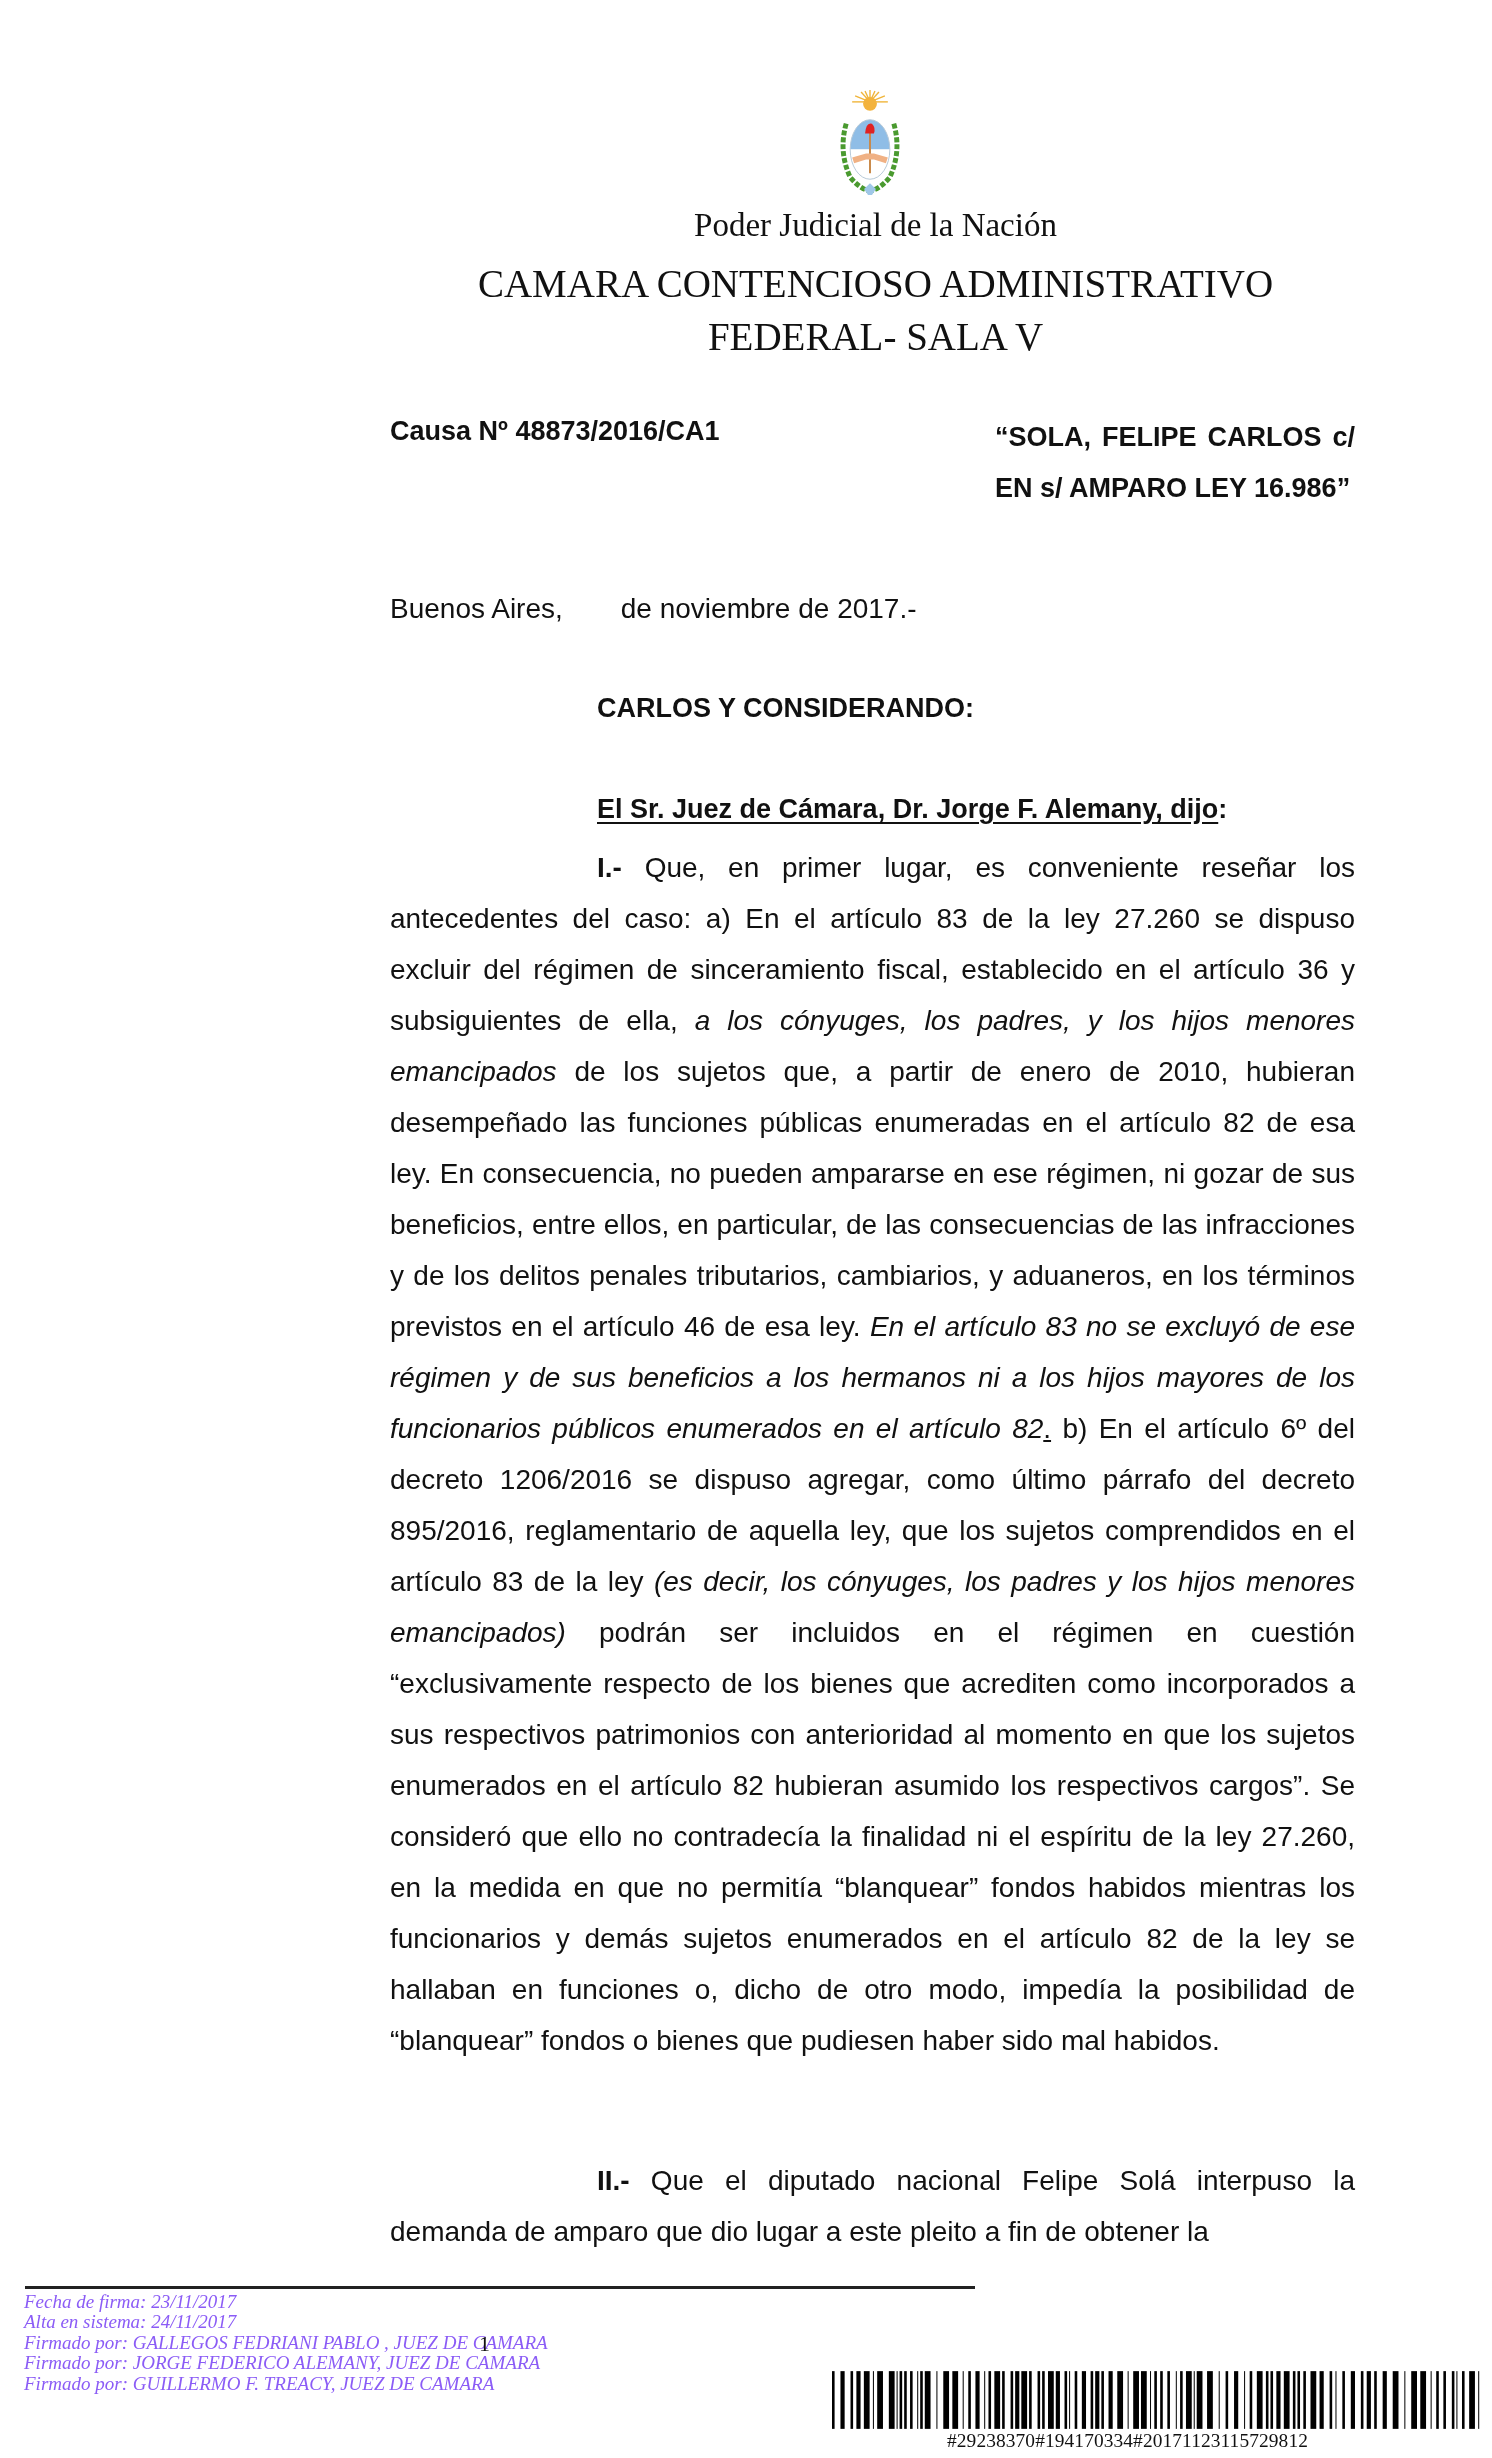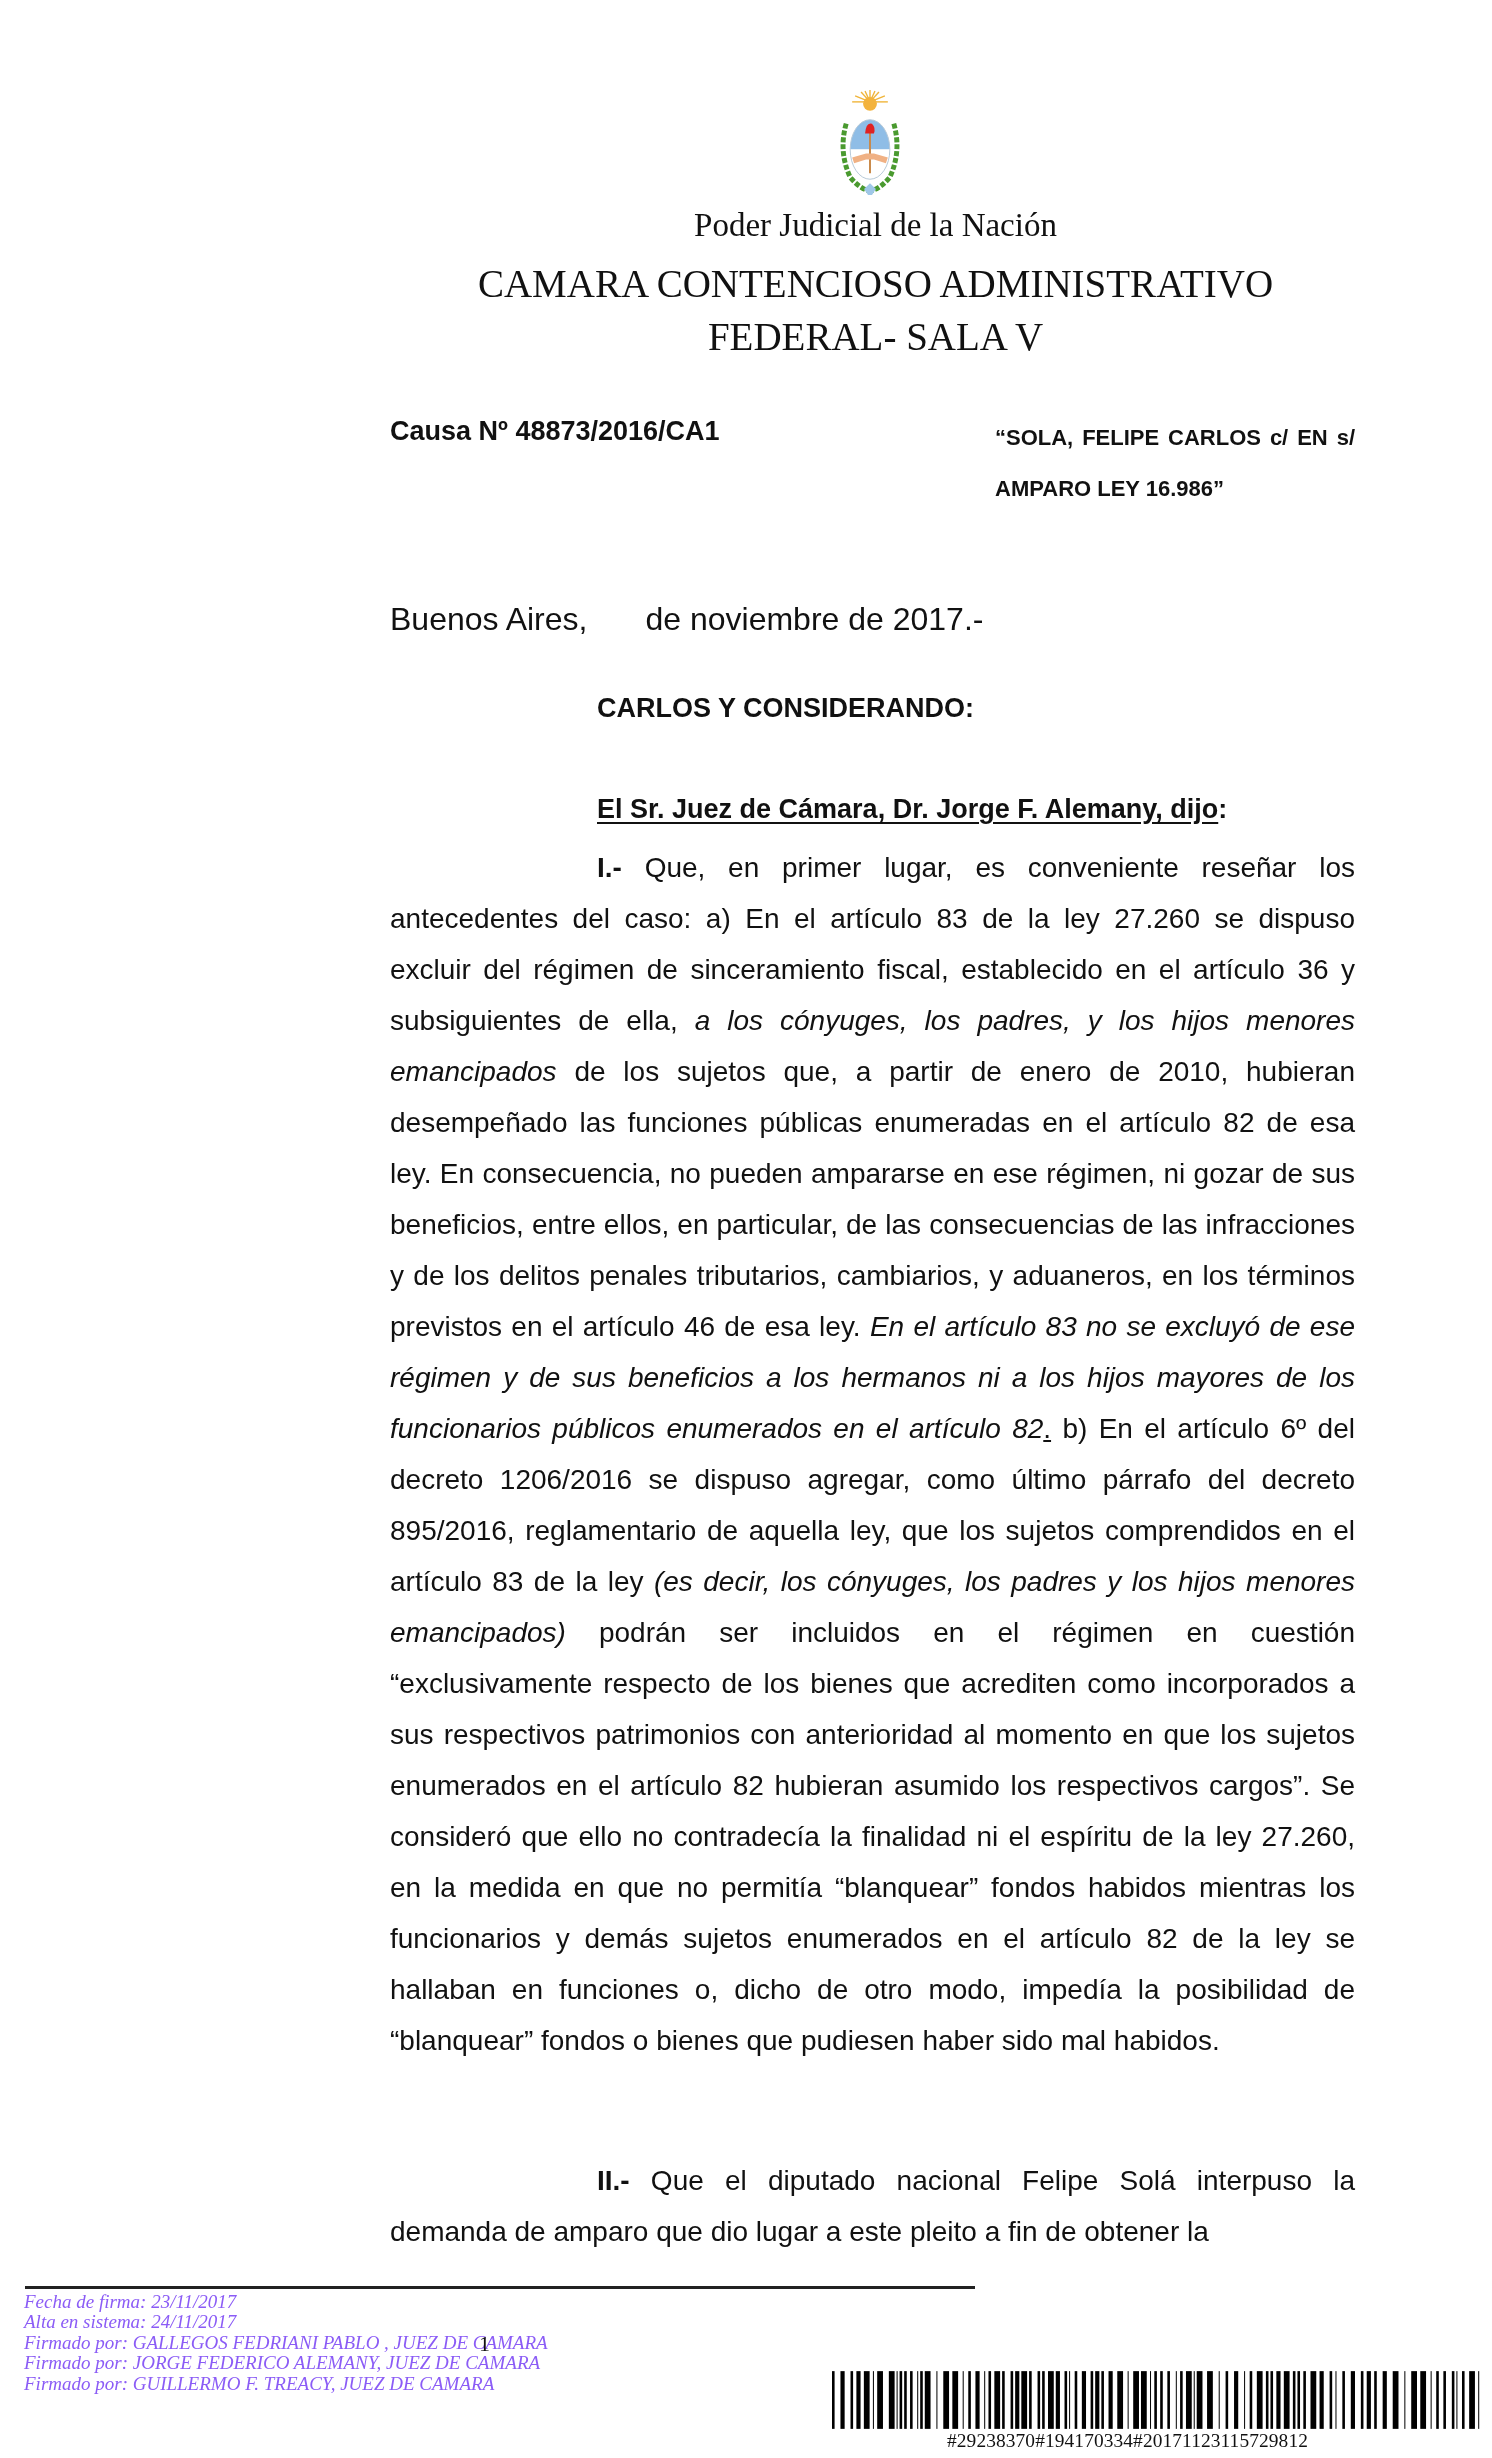--- a/index.html
+++ b/index.html
@@ -8,23 +8,23 @@
   .serif { font-family: "Liberation Serif", "DejaVu Serif", serif; }
   .sans { font-family: "Liberation Sans", "DejaVu Sans", sans-serif; }
 
   #coat { left: 836px; top: 88px; width: 68px; height: 115px; }
 
   .hdr { left: 0; width: 1751px; text-align: center; color: #111; }
   #hdr-poder { top: 207px; font-size: 33px; width: 1751px; }
   #hdr-camara { top: 261px; font-size: 39px; }
   #hdr-federal { top: 314px; font-size: 39px; }
   #causa { left: 390px; top: 416px; font-size: 27px; font-weight: bold; }
-  #caratula { left: 995px; top: 412px; width: 360px; font-size: 22px; font-weight: bold;
+  #caratula { left: 995px; top: 412px; width: 360px; font-size: 27px; font-weight: bold;
               line-height: 51px; text-align: justify; text-align-last: left; }
-  #fecha { left: 390px; top: 593px; font-size: 32px; margin-top: 8px; }
+  #fecha { left: 390px; top: 593px; font-size: 28px; }
   #fecha .gap { display: inline-block; width: 58px; }
 
   #vistos { left: 597px; top: 693px; font-size: 27px; font-weight: bold; }
   #juez { left: 597px; top: 794px; font-size: 27px; font-weight: bold; }
   #juez u { text-decoration: underline; text-underline-offset: 4px; text-align: center; }
 
   .body-text { left: 390px; width: 965px; font-size: 28px; line-height: 51px;
                text-align: justify; }
   #para1 { top: 842px; }
   #para2 { top: 2155px; }

